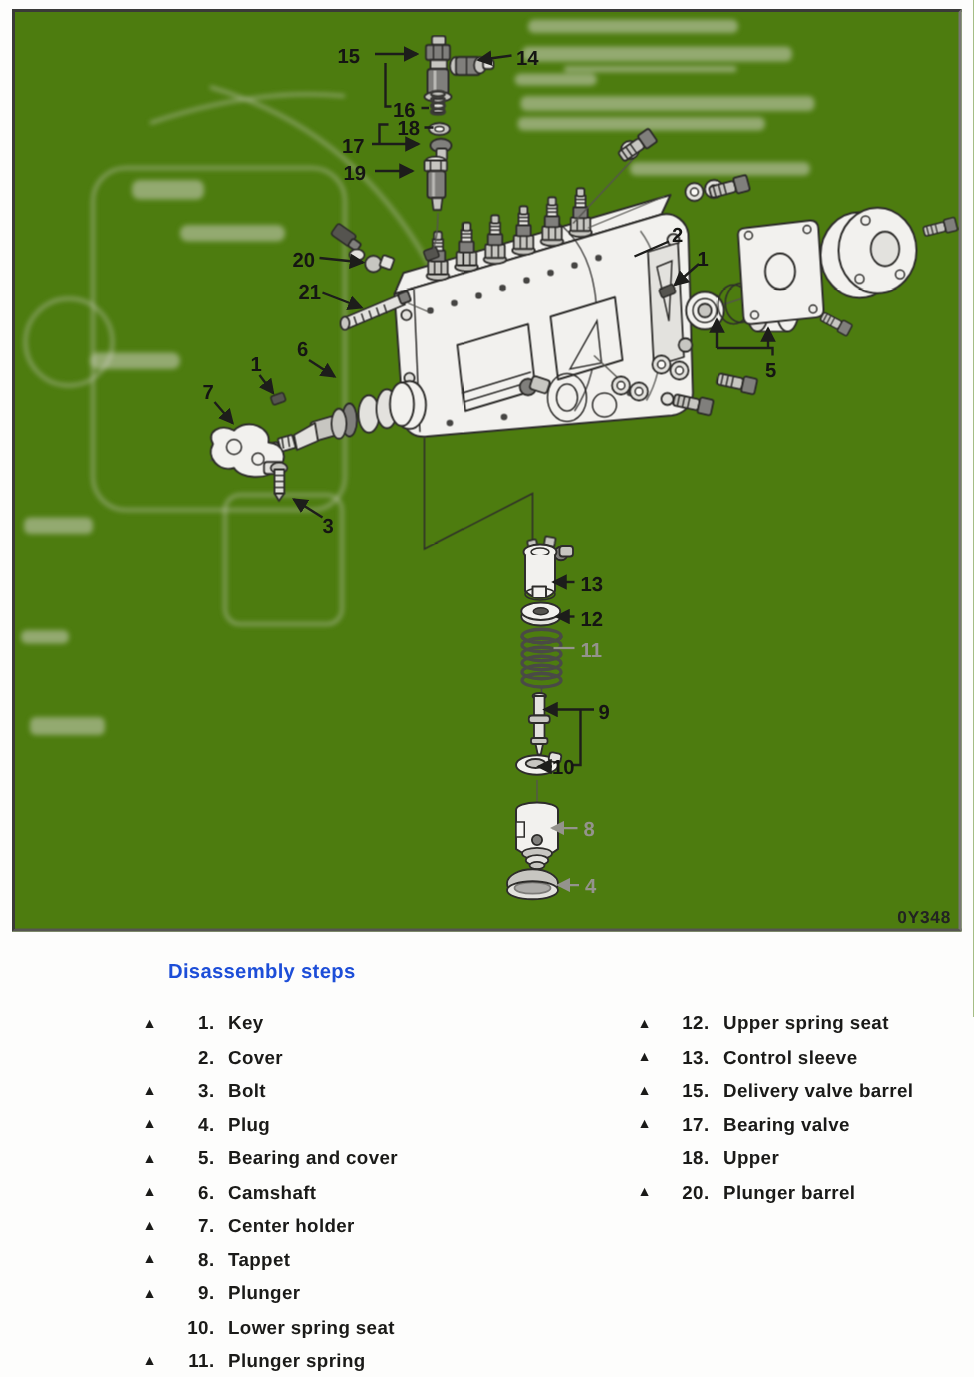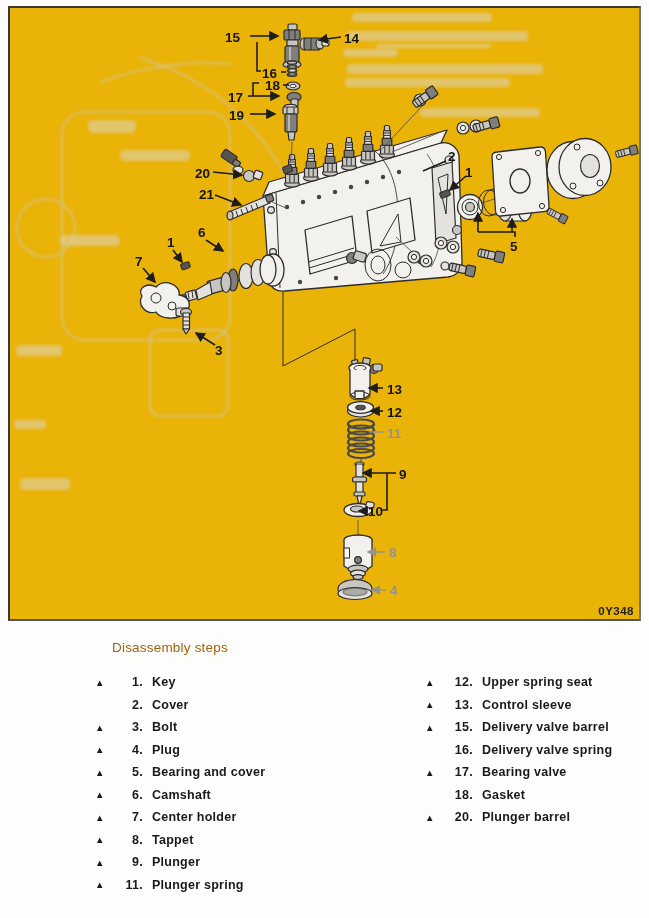--- a/index.html
+++ b/index.html
@@ -5,21 +5,21 @@
   html,body{margin:0;padding:0;}
   body{
     position:relative;width:649px;height:918px;overflow:hidden;
     background:#fdfdfc;font-family:"Liberation Sans",sans-serif;
   }
   
   .figbox{
     position:absolute;left:8px;top:6px;width:629px;height:611px;
     border:2px solid #3a3a38;border-right-color:#777672;border-bottom-color:#56555-2;
     border-bottom-color:#565551;
-    background:#eab308;
+    background:#4d7c0f;
   }
   .figbox svg{display:block;width:100%;height:100%;}
 
   
   .p  {fill:#f2f1ee;stroke:#2e2d2b;stroke-width:1.3;stroke-linejoin:round;}
   .pl {fill:#e3e2de;stroke:#2e2d2b;stroke-width:1.2;stroke-linejoin:round;}
   .pm {fill:#c7c6c1;stroke:#2e2d2b;stroke-width:1.2;stroke-linejoin:round;}
   .pd {fill:#807f7c;stroke:#2b2a28;stroke-width:1.2;stroke-linejoin:round;}
   .pk {fill:#55544f;stroke:#2b2a28;stroke-width:1;}
   .th {stroke:#2e2d2b;stroke-width:1;fill:none;}
@@ -29,21 +29,21 @@
   .co {font-family:"Liberation Sans",sans-serif;font-size:13.5px;font-weight:bold;fill:#151513;}
   .cog{fill:#94938c;}
   .code{font-family:"Liberation Sans",sans-serif;font-size:11.5px;font-weight:bold;letter-spacing:.5px;fill:#222;}
   .gh {fill:#d9d8d1;opacity:.5;}
   .gho{stroke:#ccccc5;stroke-width:2;fill:none;opacity:.55;}
 
   
   .legend{position:absolute;left:0;top:0;width:649px;height:918px;pointer-events:none;}
   .legend-heading{
     position:absolute;left:112px;top:640px;
-    font-size:13.5px;font-weight:normal;color:#a16207;letter-spacing:.2px;
+    font-size:13.5px;font-weight:bold;color:#1d4ed8;letter-spacing:.2px;
   }
   .col{position:absolute;top:671px;}
   .col-left{left:95px;width:300px;}
   .col-right{left:425px;width:224px;}
   .lrow{display:flex;align-items:center;height:22.5px;
     font-size:12.5px;font-weight:600;color:#1a1a18;letter-spacing:.25px;white-space:nowrap;}
   .tri{width:23px;font-size:9.5px;color:#1a1a18;}
   .num{width:25px;text-align:right;margin-right:9px;}
 </style>
 </head>
@@ -468,20 +468,25 @@
         <span class="tri">▲</span>
         <span class="num">8.</span>
         <span class="lbl">Tappet</span>
       </div>
     <div class="lrow">
         <span class="tri">▲</span>
         <span class="num">9.</span>
         <span class="lbl">Plunger</span>
       </div>
     <div class="lrow">
+        <span class="tri"></span>
+        <span class="num">10.</span>
+        <span class="lbl">Lower spring seat</span>
+      </div>
+    <div class="lrow">
         <span class="tri">▲</span>
         <span class="num">11.</span>
         <span class="lbl">Plunger spring</span>
       </div>
   </div>
 
   <div class="col col-right">
     <div class="lrow">
         <span class="tri">▲</span>
         <span class="num">12.</span>
@@ -491,33 +496,28 @@
         <span class="tri">▲</span>
         <span class="num">13.</span>
         <span class="lbl">Control sleeve</span>
       </div>
     <div class="lrow">
         <span class="tri">▲</span>
         <span class="num">15.</span>
         <span class="lbl">Delivery valve barrel</span>
       </div>
     <div class="lrow">
-        <span class="tri"></span>
-        <span class="num">16.</span>
-        <span class="lbl">Delivery valve spring</span>
-      </div>
-    <div class="lrow">
         <span class="tri">▲</span>
         <span class="num">17.</span>
         <span class="lbl">Bearing valve</span>
       </div>
     <div class="lrow">
         <span class="tri"></span>
         <span class="num">18.</span>
-        <span class="lbl">Gasket</span>
+        <span class="lbl">Upper</span>
       </div>
     <div class="lrow">
         <span class="tri">▲</span>
         <span class="num">20.</span>
         <span class="lbl">Plunger barrel</span>
       </div>
   </div>
 </div>
 
 </body></html>

